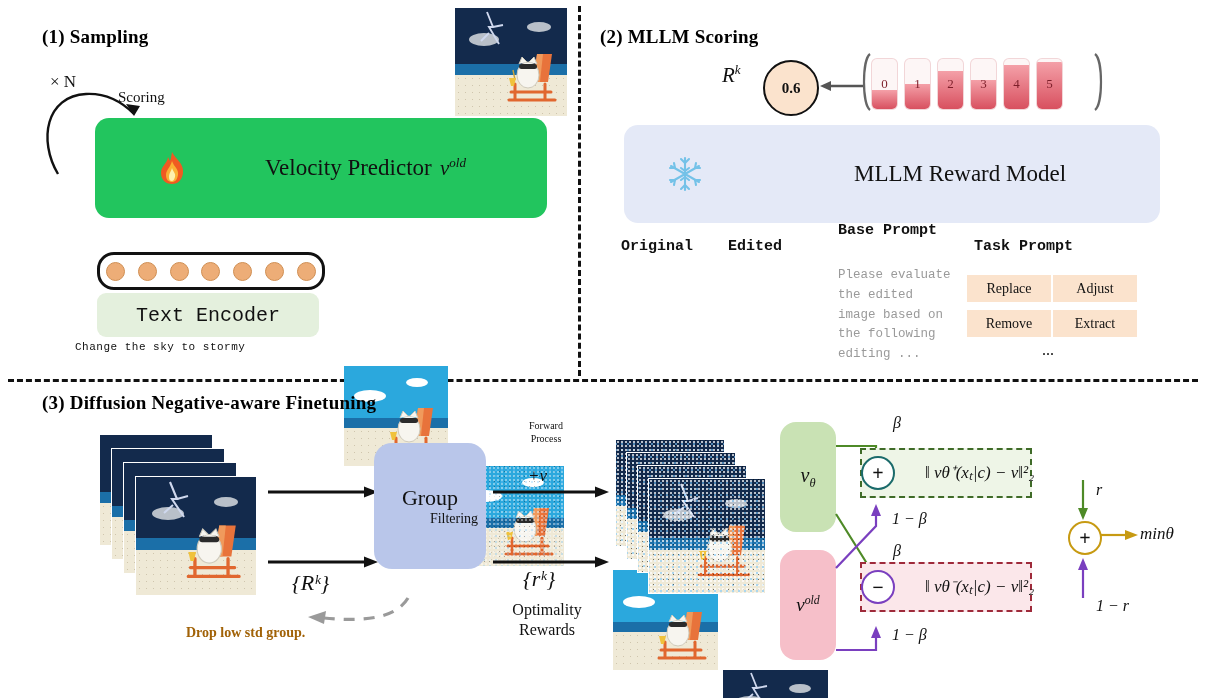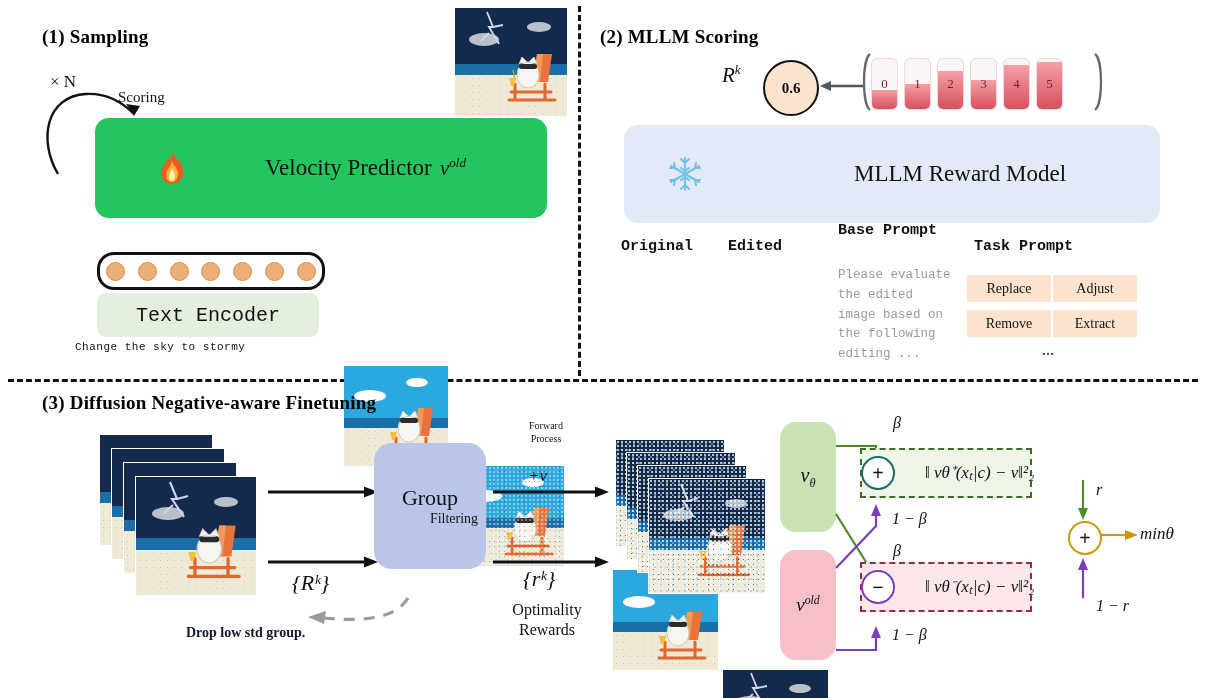--- a/index.html
+++ b/index.html
@@ -392,21 +392,21 @@
   <span class="serif" style="font-size:22px;">Group</span>
   <span class="serif" style="font-size:14px;margin-left:48px;">Filtering</span>
 </div>
 
 <div class="abs" style="left:296px;top:596px;">
   <svg width="120" height="32" viewBox="0 0 120 32">
     <path d="M112,2 C100,22 70,26 28,22" fill="none" stroke="#9a9a9a" stroke-width="3.2" stroke-dasharray="11 9"></path>
     <polygon points="12,21 30,15 28,28" fill="#9a9a9a"></polygon>
   </svg>
 </div>
-<div class="abs serif" style="left:186px;top:625px;font-size:14px;font-weight:bold;color:#0f172a;">Drop low std group.</div>
+<div class="abs serif" style="left:186px;top:625px;font-size:14px;font-weight:bold;color:#a16207;">Drop low std group.</div>
 
 <div class="abs serif" style="left:511px;top:420px;font-size:10px;text-align:center;width:70px;line-height:1.25;">
   <div>Forward</div>
   <div>Process</div>
 </div>
 <div class="abs serif ital" style="left:528px;top:466px;font-size:17px;">+ν</div>
 <div class="abs" style="left:493px;top:485px;">
   <svg width="118" height="14" viewBox="0 0 118 14">
     <line x1="0" y1="7" x2="104" y2="7" stroke="#111" stroke-width="3"></line>
     <polygon points="116,7 102,1.5 102,12.5" fill="#111"></polygon>

